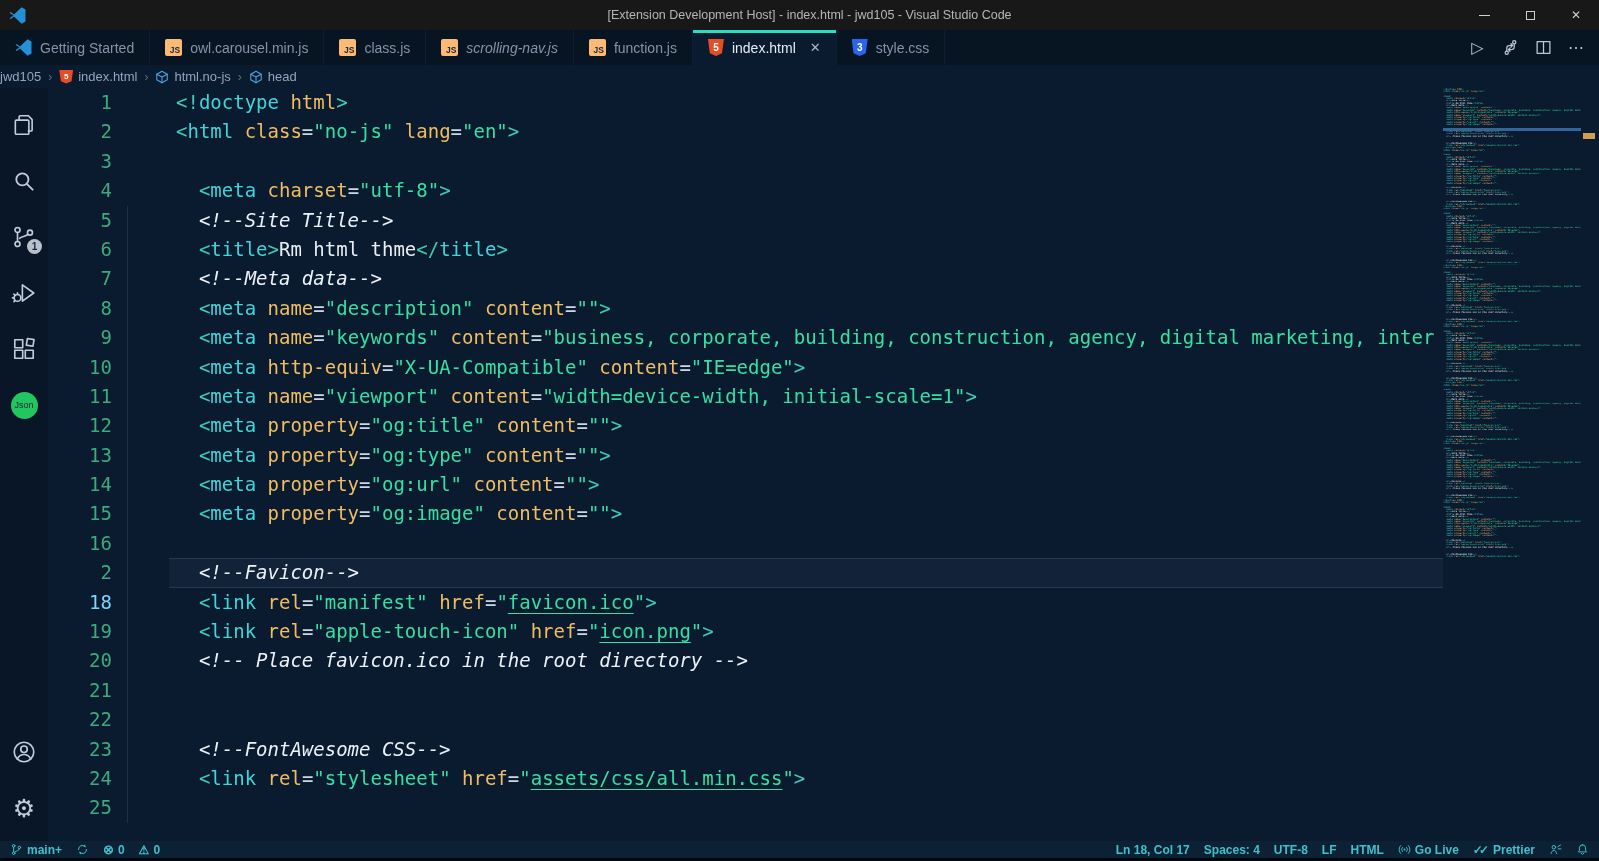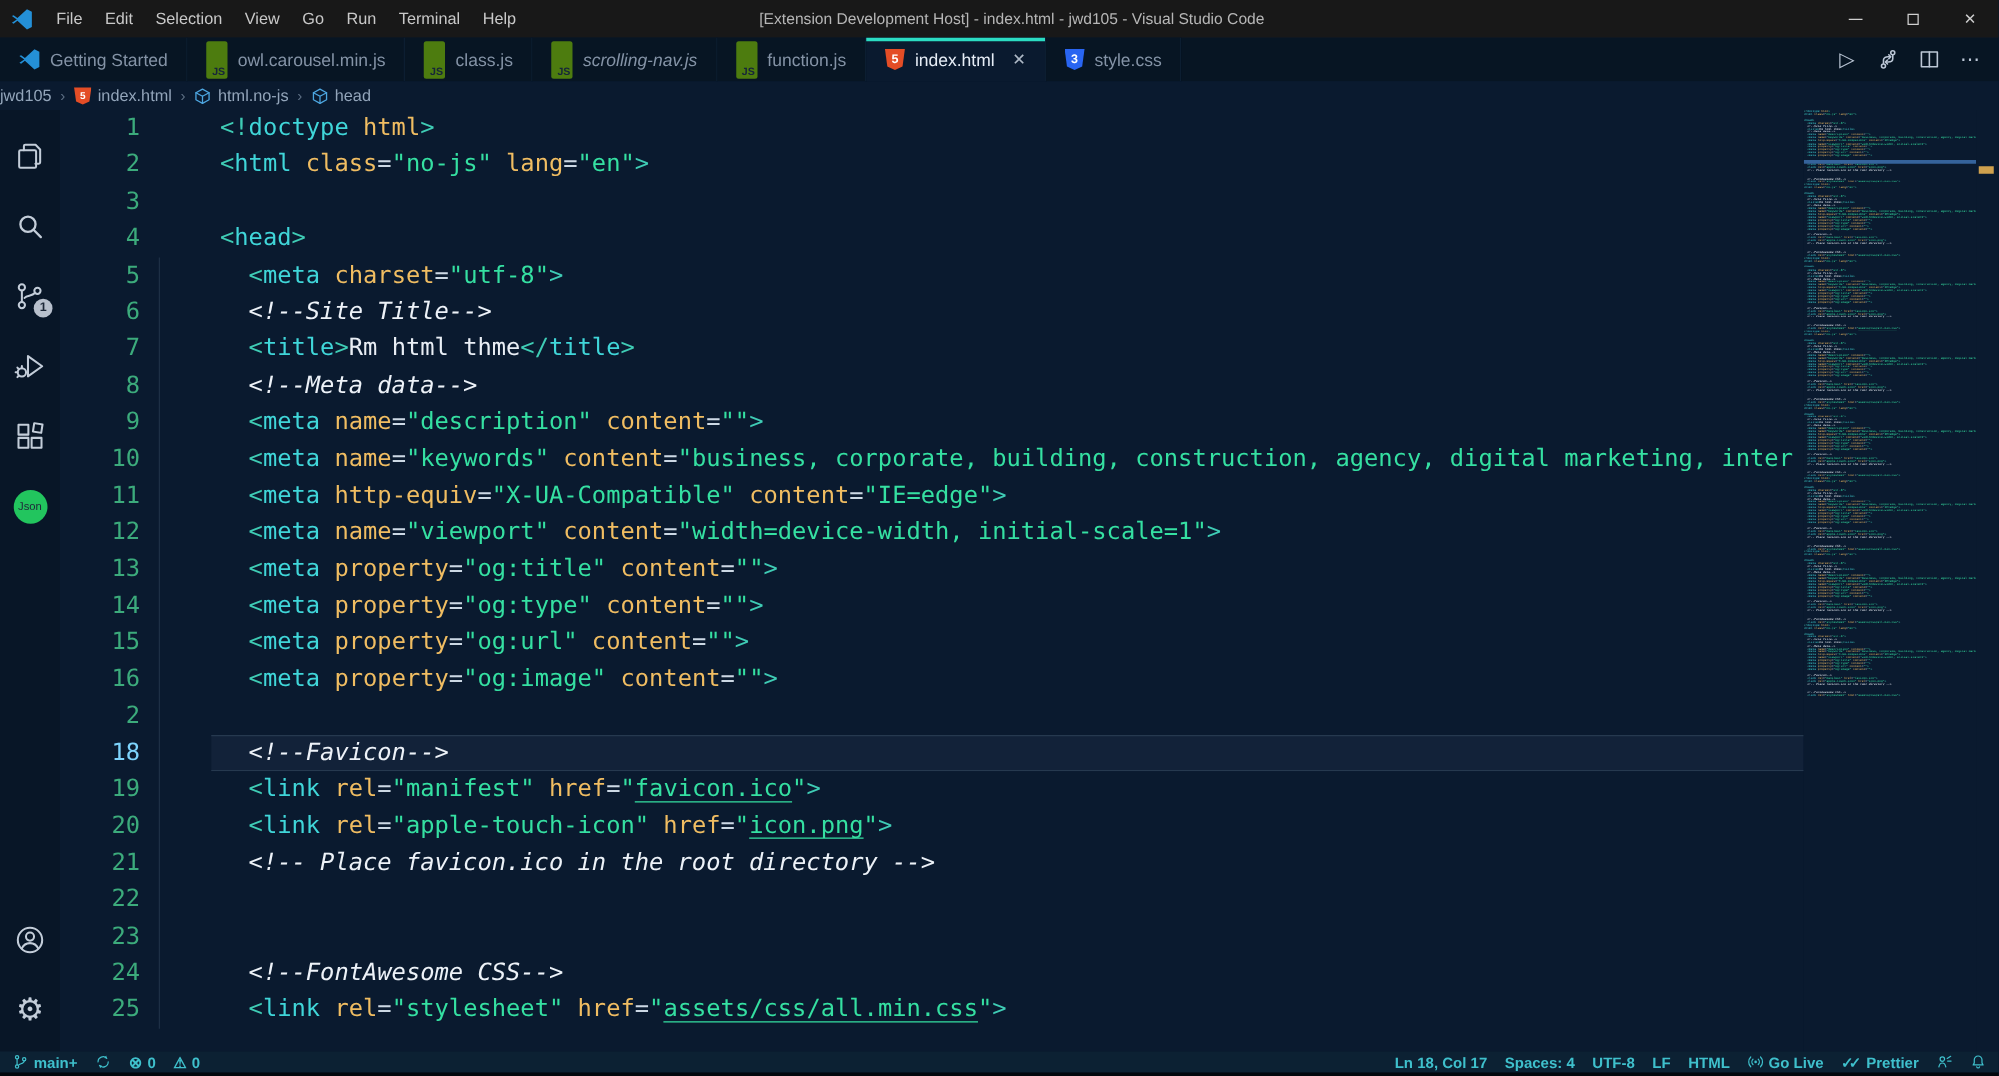--- a/index.html
+++ b/index.html
@@ -27,21 +27,21 @@
   .tabbar { height:35px; background:#071523; display:flex; align-items:stretch; }
   .tabs { display:flex; overflow:hidden; }
   .tab { display:flex; align-items:center; gap:8px; padding:0 15px; font-size:14px;
          color:#8493a6; background:#071523; border-right:1px solid #0c1e31; position:relative;
          white-space:nowrap; }
   .tab.active { background:#0a1a2f; color:#e6edf6; }
   .tab.active::before { content:""; position:absolute; top:0; left:0; right:0; height:2.5px;
                         background:#2bdcc2; }
   .tab.italic .tab-label { font-style:italic; }
   .tab-close { margin-left:6px; font-size:13px; color:#aeb9c6; }
-  .ic-js { width:17px; height:30px; background:#4d7c0f; color:#17263a; font-weight:bold;
+  .ic-js { width:17px; height:17px; background:#fdba74; color:#17263a; font-weight:bold;
            font-size:8.5px; display:flex; align-items:flex-end; justify-content:flex-end;
            padding:1px 2px; border-radius:2px; font-family:"Liberation Sans",sans-serif; }
   .ic-shield { width:16px; height:17px; color:#fff; font-weight:bold; font-size:10px;
                display:flex; align-items:center; justify-content:center;
                clip-path:polygon(0 0,100% 0,88% 84%,50% 100%,12% 84%); }
   .ic-html { background:#e44d26; }
   .ic-css  { background:#2965f1; }
   .tab-svg { width:17px; height:17px; }
   .editor-actions { margin-left:auto; display:flex; align-items:center; gap:16px;
                     padding:0 14px; color:#bcc7d6; }
@@ -115,30 +115,20 @@
   .dblcheck { letter-spacing:-4px; margin-right:4px; }
   .bottom-strip { height:3px; background:#02070d; }
 </style>
 </head>
 <body>
 
 <div class="titlebar">
   <svg class="tb-logo" viewBox="0 0 100 100">
     <path fill="#2490d7" d="M74 2 29 44 11 30 3 34 26 50 3 66 11 70 29 56 74 98 97 86 V14 Z"></path>
   </svg>
-  <div class="menubar" id="menubar">
-      <div class="menu-item">File</div>
-      <div class="menu-item">Edit</div>
-      <div class="menu-item">Selection</div>
-      <div class="menu-item">View</div>
-      <div class="menu-item">Go</div>
-      <div class="menu-item">Run</div>
-      <div class="menu-item">Terminal</div>
-      <div class="menu-item">Help</div>
-    </div>
   <div class="tb-title">[Extension Development Host] - index.html - jwd105 - Visual Studio Code</div>
   <div class="win-controls">
     <div class="win-btn">
         <span class="wb-min"></span>
       </div>
     <div class="win-btn">
         <span class="wb-restore"></span>
       </div>
     <div class="win-btn">
         <span>✕</span>
@@ -311,21 +301,20 @@
         <div class="gutter-num">21</div>
         <div class="gutter-num">22</div>
         <div class="gutter-num">23</div>
         <div class="gutter-num">24</div>
         <div class="gutter-num">25</div>
       </div>
     <div class="code-lines" id="code-lines">
         <div class="code-line"><span class="t-p">&lt;!</span><span class="t-tag">doctype</span><span class="t-attr"> html</span><span class="t-p">&gt;</span></div>
         <div class="code-line"><span class="t-p">&lt;</span><span class="t-tag">html</span><span class="t-attr"> class</span><span class="t-eq">=</span><span class="t-str">"no-js"</span><span class="t-attr"> lang</span><span class="t-eq">=</span><span class="t-str">"en"</span><span class="t-p">&gt;</span></div>
         <div class="code-line"></div>
-        <div class="code-line"><span class="t-p">&lt;</span><span class="t-tag">head</span><span class="t-p">&gt;</span></div>
         <div class="code-line"><span class="t-ws">  </span><span class="t-p">&lt;</span><span class="t-tag">meta</span><span class="t-attr"> charset</span><span class="t-eq">=</span><span class="t-str">"utf-8"</span><span class="t-p">&gt;</span></div>
         <div class="code-line"><span class="t-ws">  </span><span class="t-com">&lt;!--Site Title--&gt;</span></div>
         <div class="code-line"><span class="t-ws">  </span><span class="t-p">&lt;</span><span class="t-tag">title</span><span class="t-p">&gt;</span><span class="t-txt">Rm html thme</span><span class="t-p">&lt;/</span><span class="t-tag">title</span><span class="t-p">&gt;</span></div>
         <div class="code-line"><span class="t-ws">  </span><span class="t-com">&lt;!--Meta data--&gt;</span></div>
         <div class="code-line"><span class="t-ws">  </span><span class="t-p">&lt;</span><span class="t-tag">meta</span><span class="t-attr"> name</span><span class="t-eq">=</span><span class="t-str">"description"</span><span class="t-attr"> content</span><span class="t-eq">=</span><span class="t-str">""</span><span class="t-p">&gt;</span></div>
         <div class="code-line"><span class="t-ws">  </span><span class="t-p">&lt;</span><span class="t-tag">meta</span><span class="t-attr"> name</span><span class="t-eq">=</span><span class="t-str">"keywords"</span><span class="t-attr"> content</span><span class="t-eq">=</span><span class="t-str">"business, corporate, building, construction, agency, digital marketing, inter</span></div>
         <div class="code-line"><span class="t-ws">  </span><span class="t-p">&lt;</span><span class="t-tag">meta</span><span class="t-attr"> http-equiv</span><span class="t-eq">=</span><span class="t-str">"X-UA-Compatible"</span><span class="t-attr"> content</span><span class="t-eq">=</span><span class="t-str">"IE=edge"</span><span class="t-p">&gt;</span></div>
         <div class="code-line"><span class="t-ws">  </span><span class="t-p">&lt;</span><span class="t-tag">meta</span><span class="t-attr"> name</span><span class="t-eq">=</span><span class="t-str">"viewport"</span><span class="t-attr"> content</span><span class="t-eq">=</span><span class="t-str">"width=device-width, initial-scale=1"</span><span class="t-p">&gt;</span></div>
         <div class="code-line"><span class="t-ws">  </span><span class="t-p">&lt;</span><span class="t-tag">meta</span><span class="t-attr"> property</span><span class="t-eq">=</span><span class="t-str">"og:title"</span><span class="t-attr"> content</span><span class="t-eq">=</span><span class="t-str">""</span><span class="t-p">&gt;</span></div>
         <div class="code-line"><span class="t-ws">  </span><span class="t-p">&lt;</span><span class="t-tag">meta</span><span class="t-attr"> property</span><span class="t-eq">=</span><span class="t-str">"og:type"</span><span class="t-attr"> content</span><span class="t-eq">=</span><span class="t-str">""</span><span class="t-p">&gt;</span></div>

